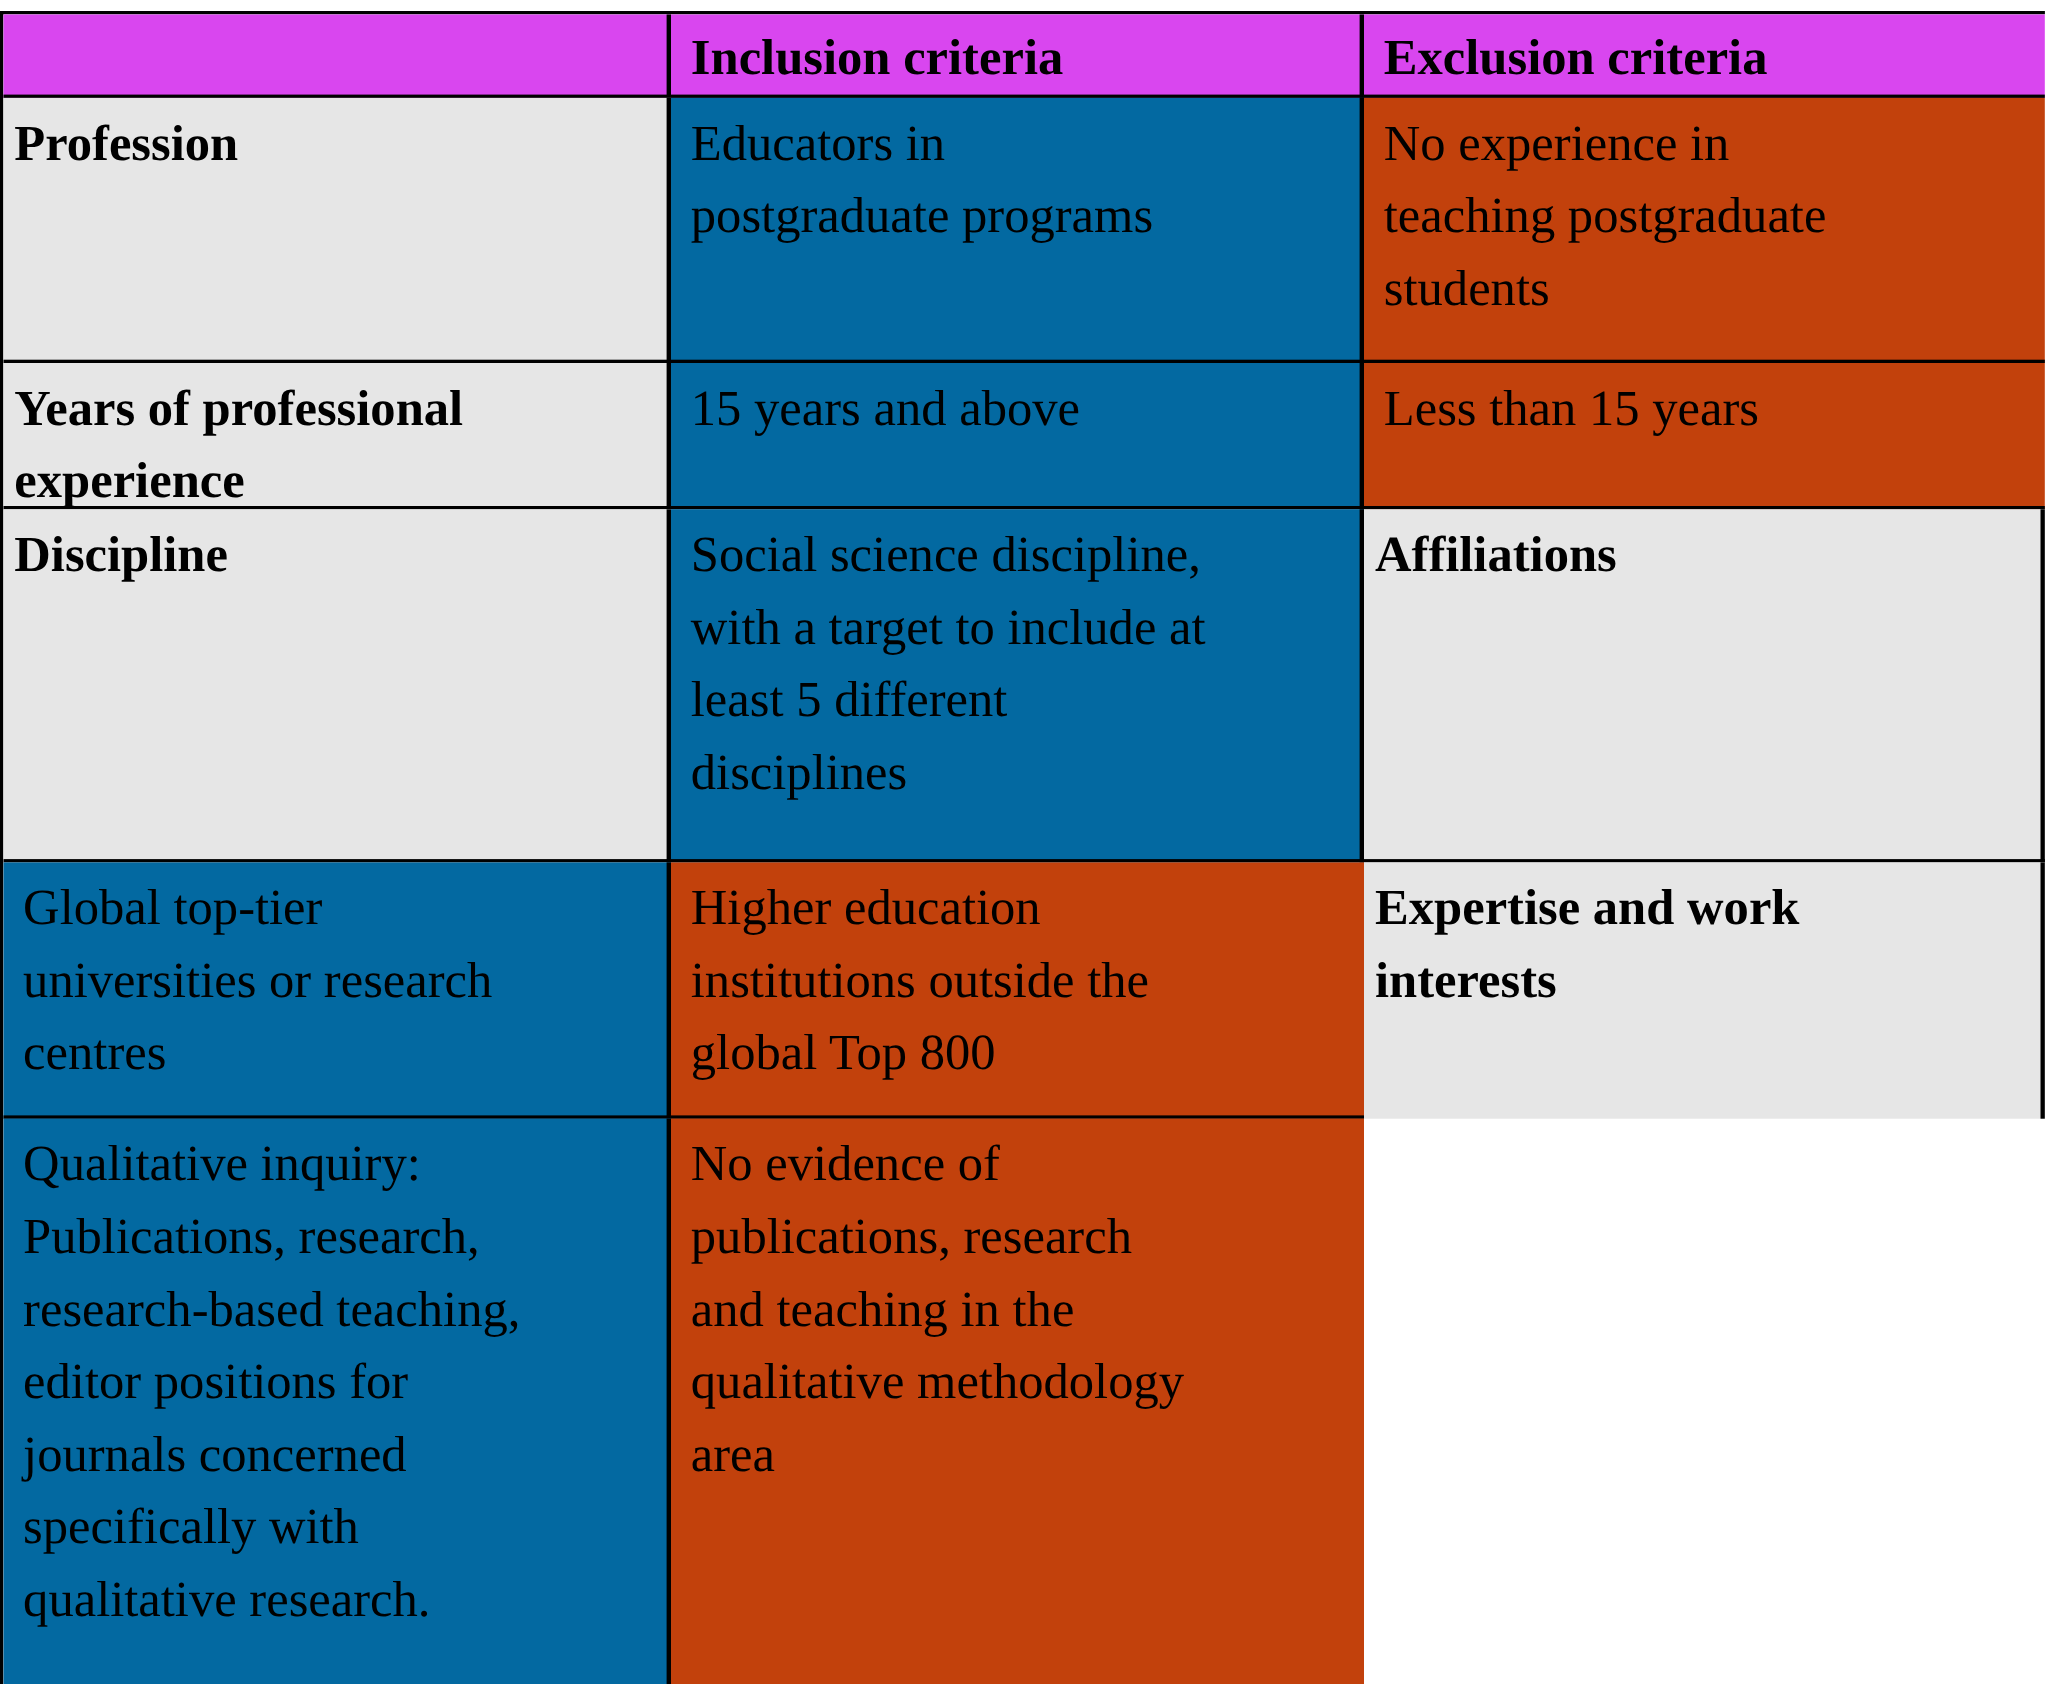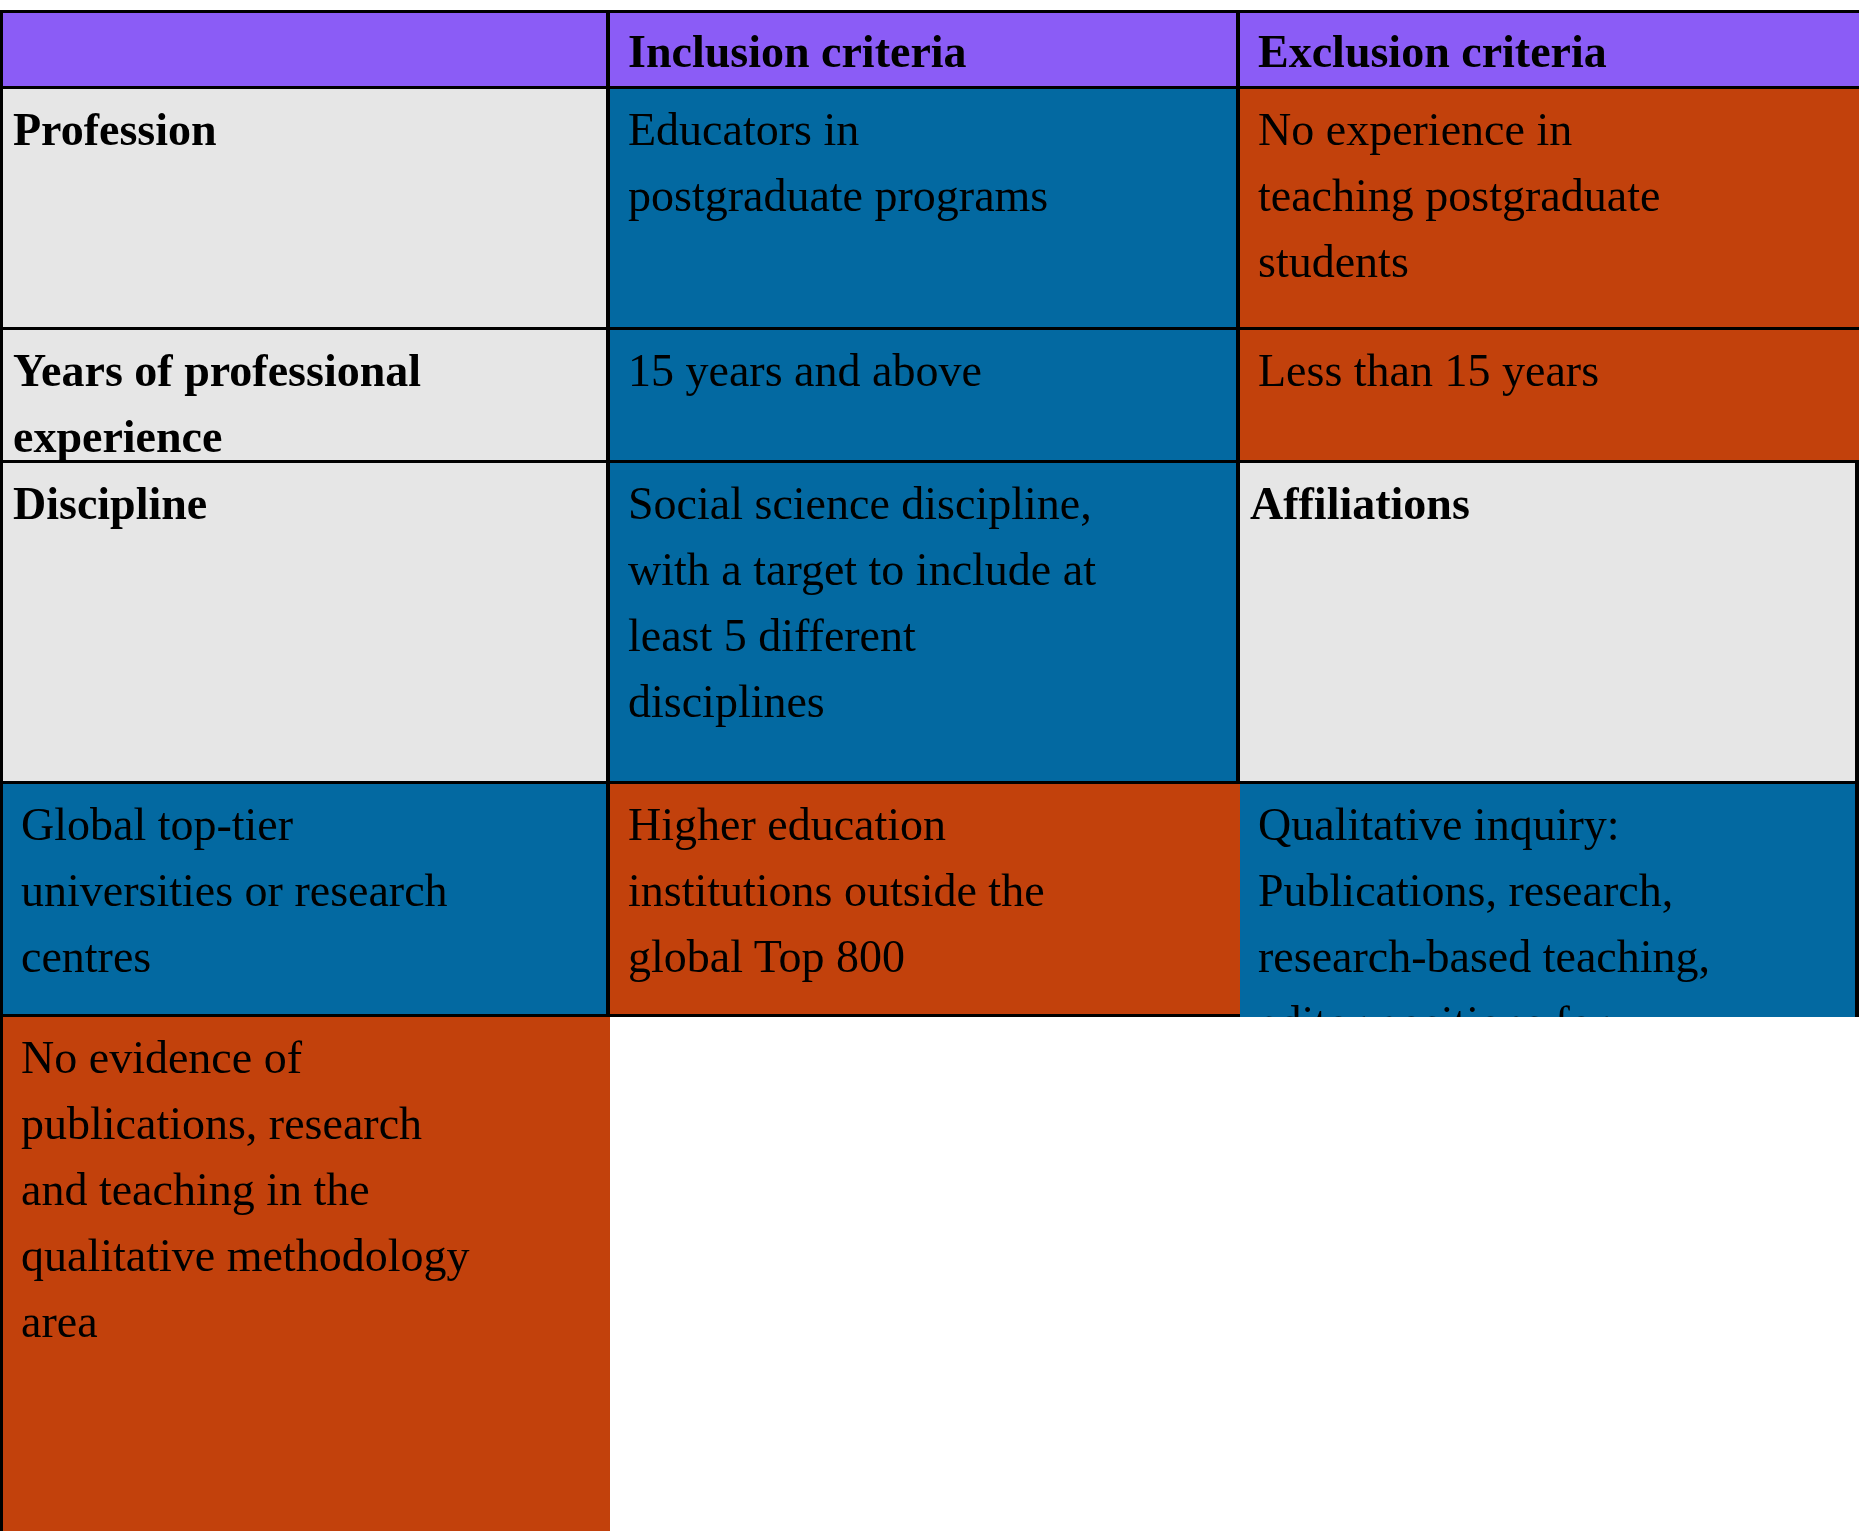--- a/index.html
+++ b/index.html
@@ -46,21 +46,21 @@
     font-weight: bold;
   }
   .cell.col2 {
     background: #0369a1;
     border-right: 4px solid #000000;
   }
   .cell.col3 {
     background: #c2410c;
   }
   .cell.head {
-    background: #8b5cf6;
+    background: #d946ef;
     font-weight: bold;
     padding-top: 6px;
   }
   .cell.lastrow {
     border-bottom: none;
   }
 </style>
 </head>
 <body>
 
@@ -90,20 +90,22 @@
 disciplines</div>
 
     <div class="cell col1">Affiliations</div>
     <div class="cell col2">Global top-tier
 universities or research
 centres</div>
     <div class="cell col3">Higher education
 institutions outside the
 global Top 800</div>
 
+    <div class="cell col1 lastrow">Expertise and work
+interests</div>
     <div class="cell col2 lastrow">Qualitative inquiry:
 Publications, research,
 research-based teaching,
 editor positions for
 journals concerned
 specifically with
 qualitative research.</div>
     <div class="cell col3 lastrow">No evidence of
 publications, research
 and teaching in the

